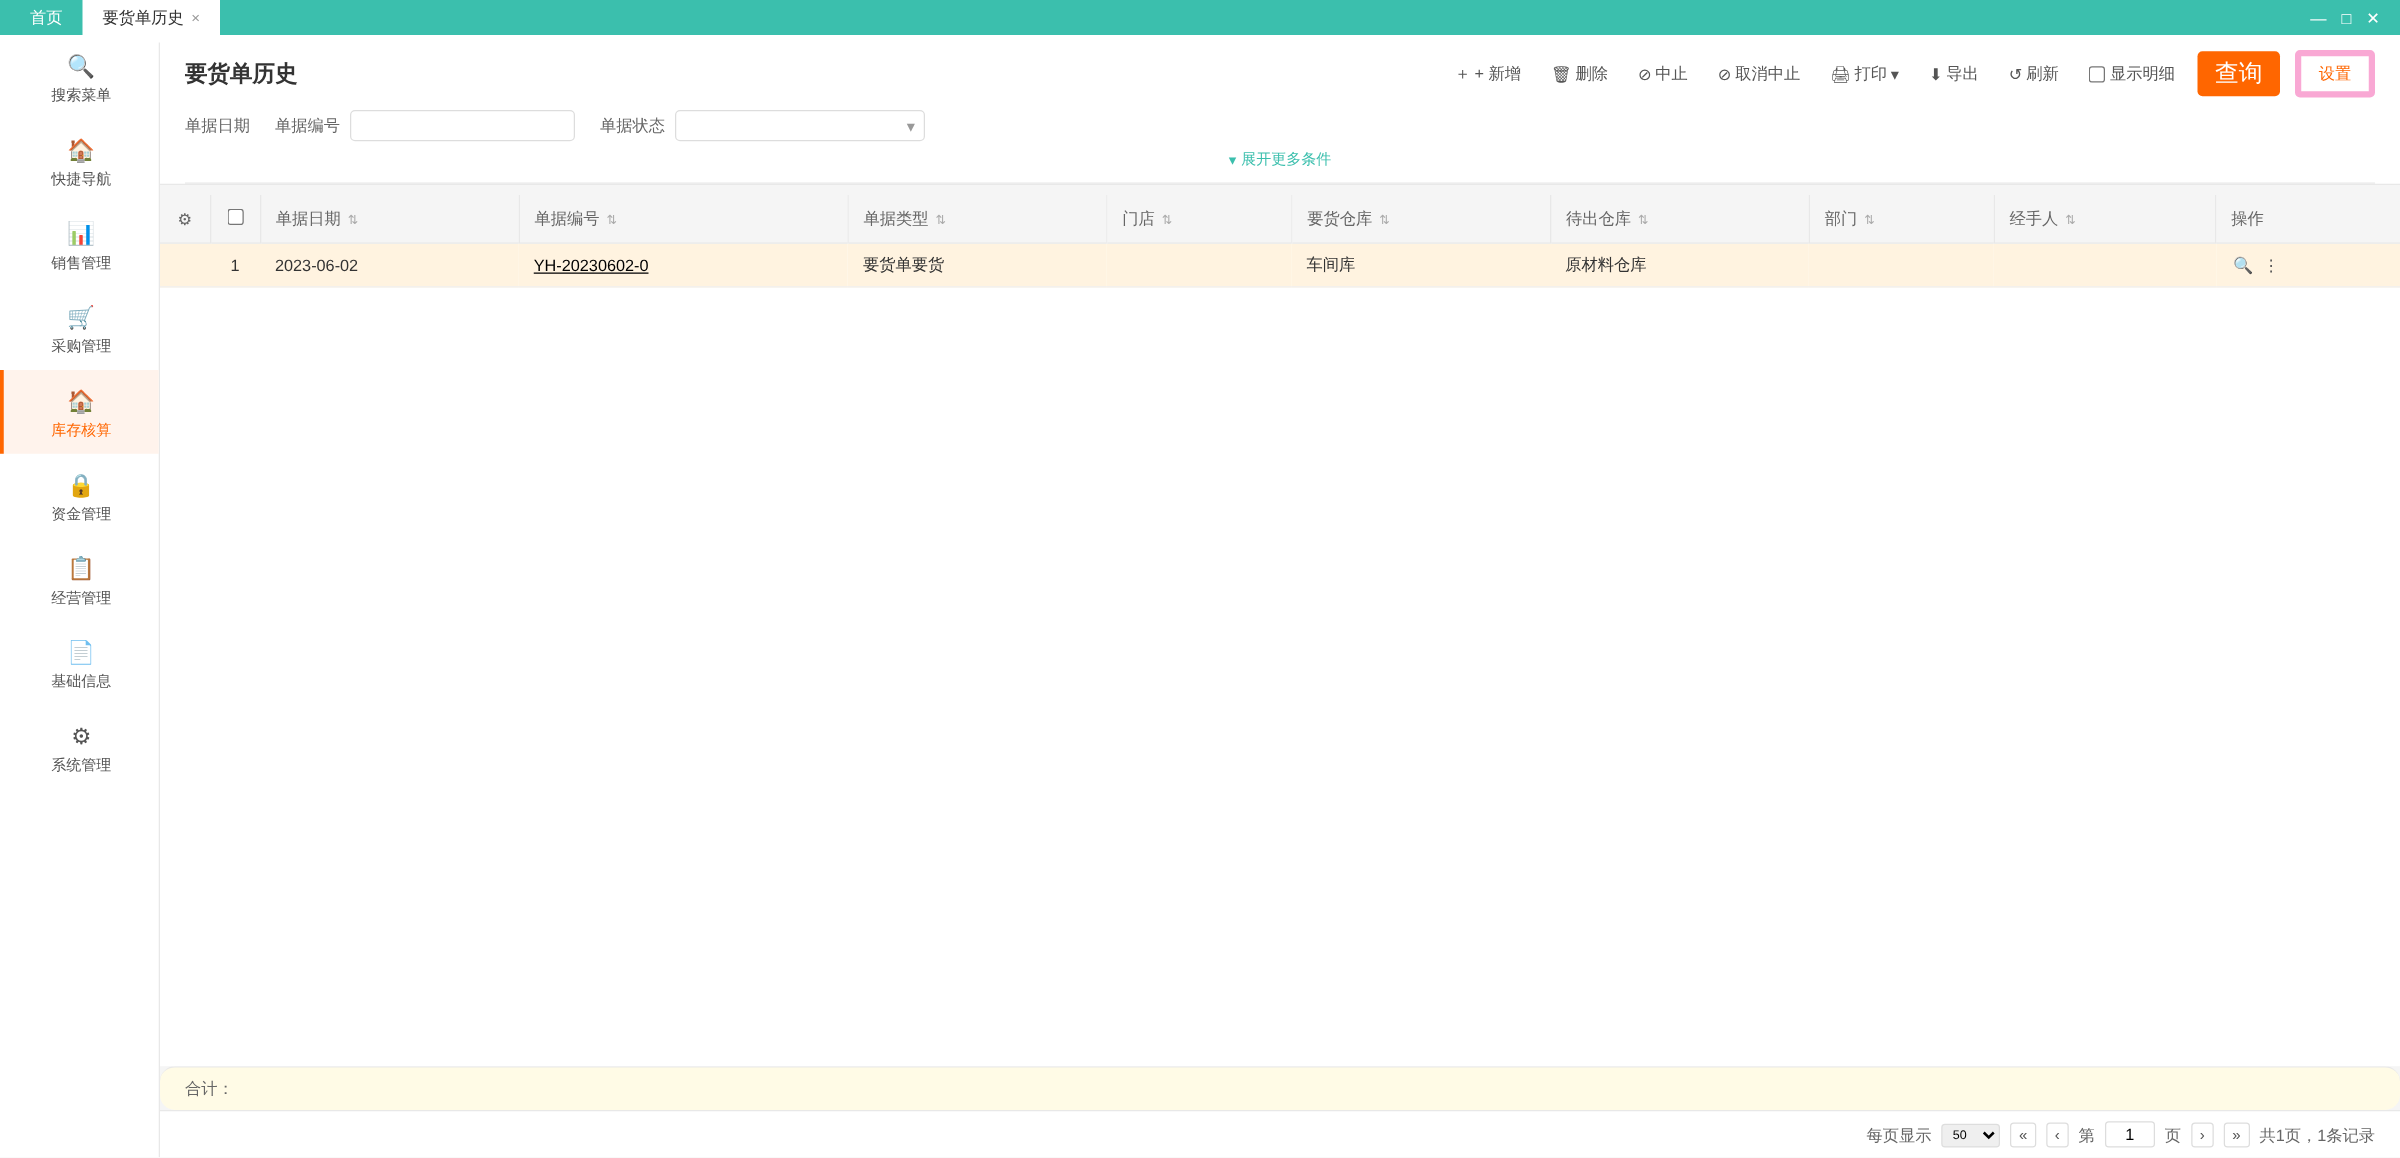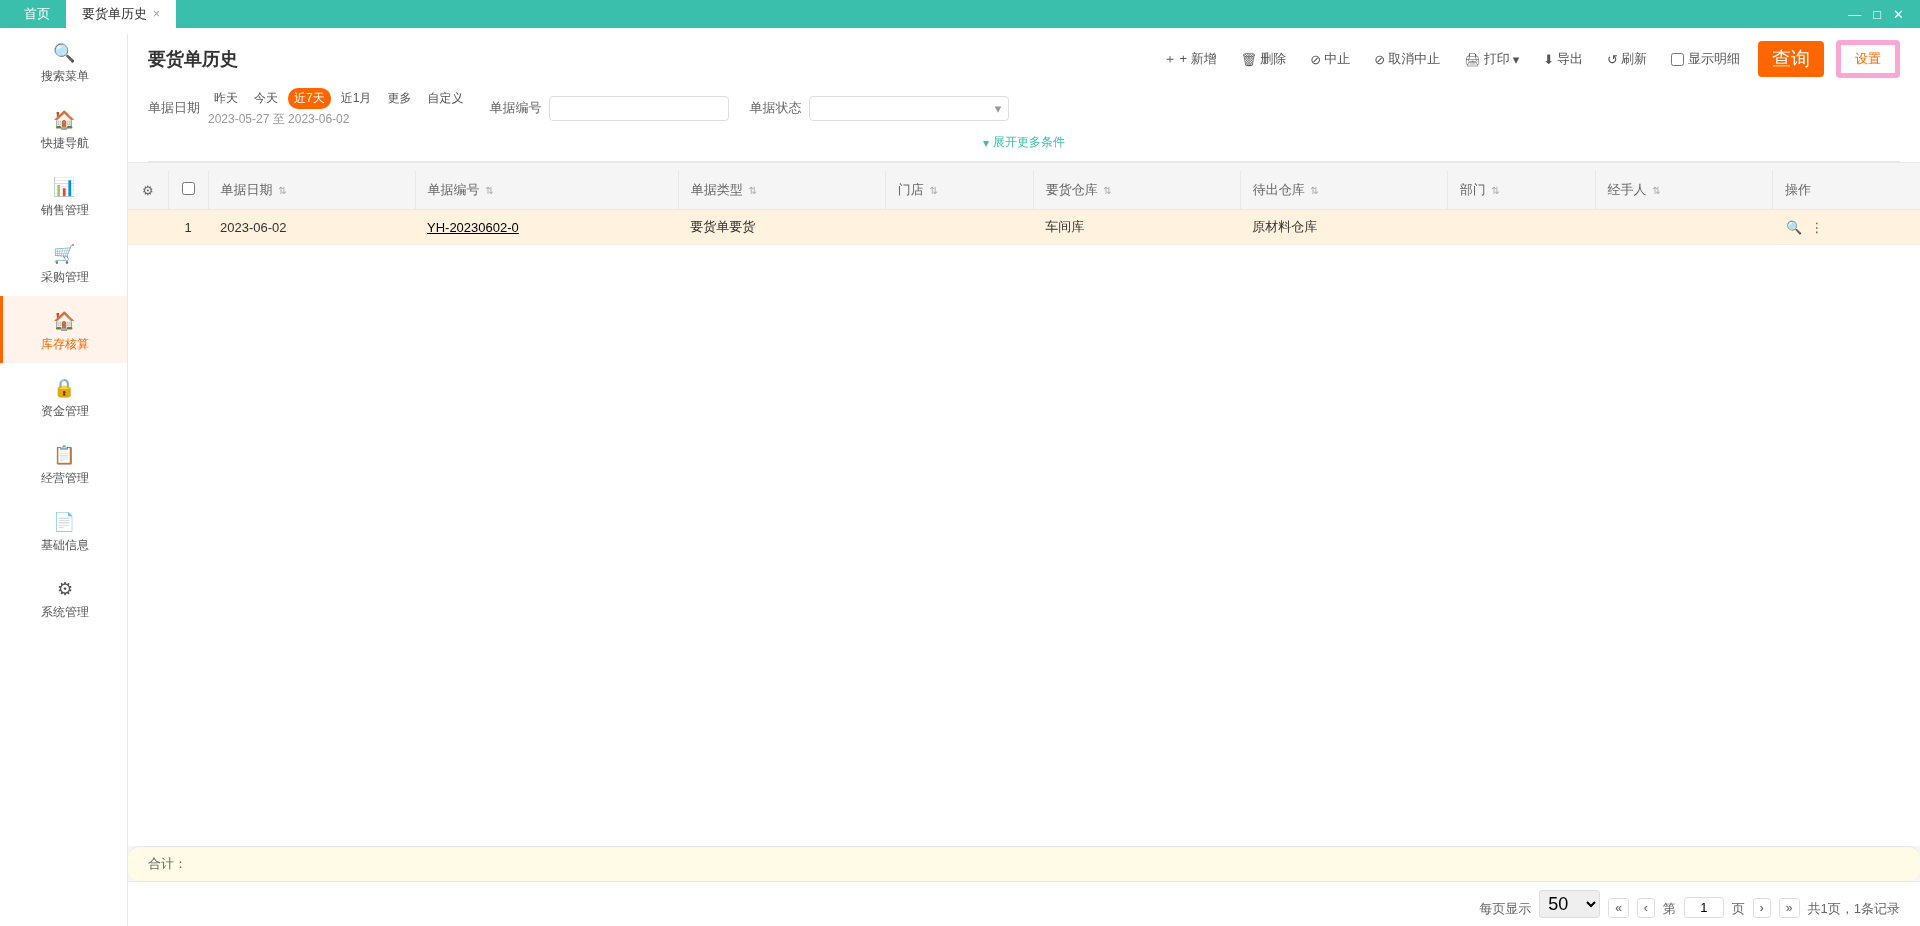--- a/index.html
+++ b/index.html
@@ -281,21 +281,21 @@
       gap: 8px;
       border-top: 1px solid #e8e8e8;
       font-size: 13px;
       color: #666;
       flex-shrink: 0;
     }
     .pagination-bar select {
       border: 1px solid #ddd;
       border-radius: 3px;
       padding: 2px 4px;
-      font-size: 18px;
+      font-size: 10px;
     }
     .pagination-btn {
       cursor: pointer;
       padding: 2px 6px;
       border: 1px solid #ddd;
       border-radius: 3px;
       background: #fff;
       color: #555;
       font-size: 12px;
     }
@@ -418,31 +418,20 @@
             <span>设置</span>
           </div>
         </div>
       </div>
 
       <div class="filter-area" style="padding: 0 0 10px;">
         <div class="filter-row">
 
           <div class="filter-group">
             <span class="filter-label">单据日期</span>
-            <div style="display:flex;flex-direction:column;">
-              <div class="date-shortcuts">
-                <span class="date-shortcut">昨天</span>
-                <span class="date-shortcut">今天</span>
-                <span class="date-shortcut active">近7天</span>
-                <span class="date-shortcut">近1月</span>
-                <span class="date-shortcut">更多</span>
-                <span class="date-shortcut">自定义</span>
-              </div>
-              <div class="date-range">2023-05-27 至 2023-06-02</div>
-            </div>
           </div>
 
           <div class="filter-group">
             <span class="filter-label">单据编号</span>
             <input class="filter-input" type="text" placeholder="" style="">
           </div>
 
           <div class="filter-group">
             <span class="filter-label">单据状态</span>
             <div class="select-wrapper">

